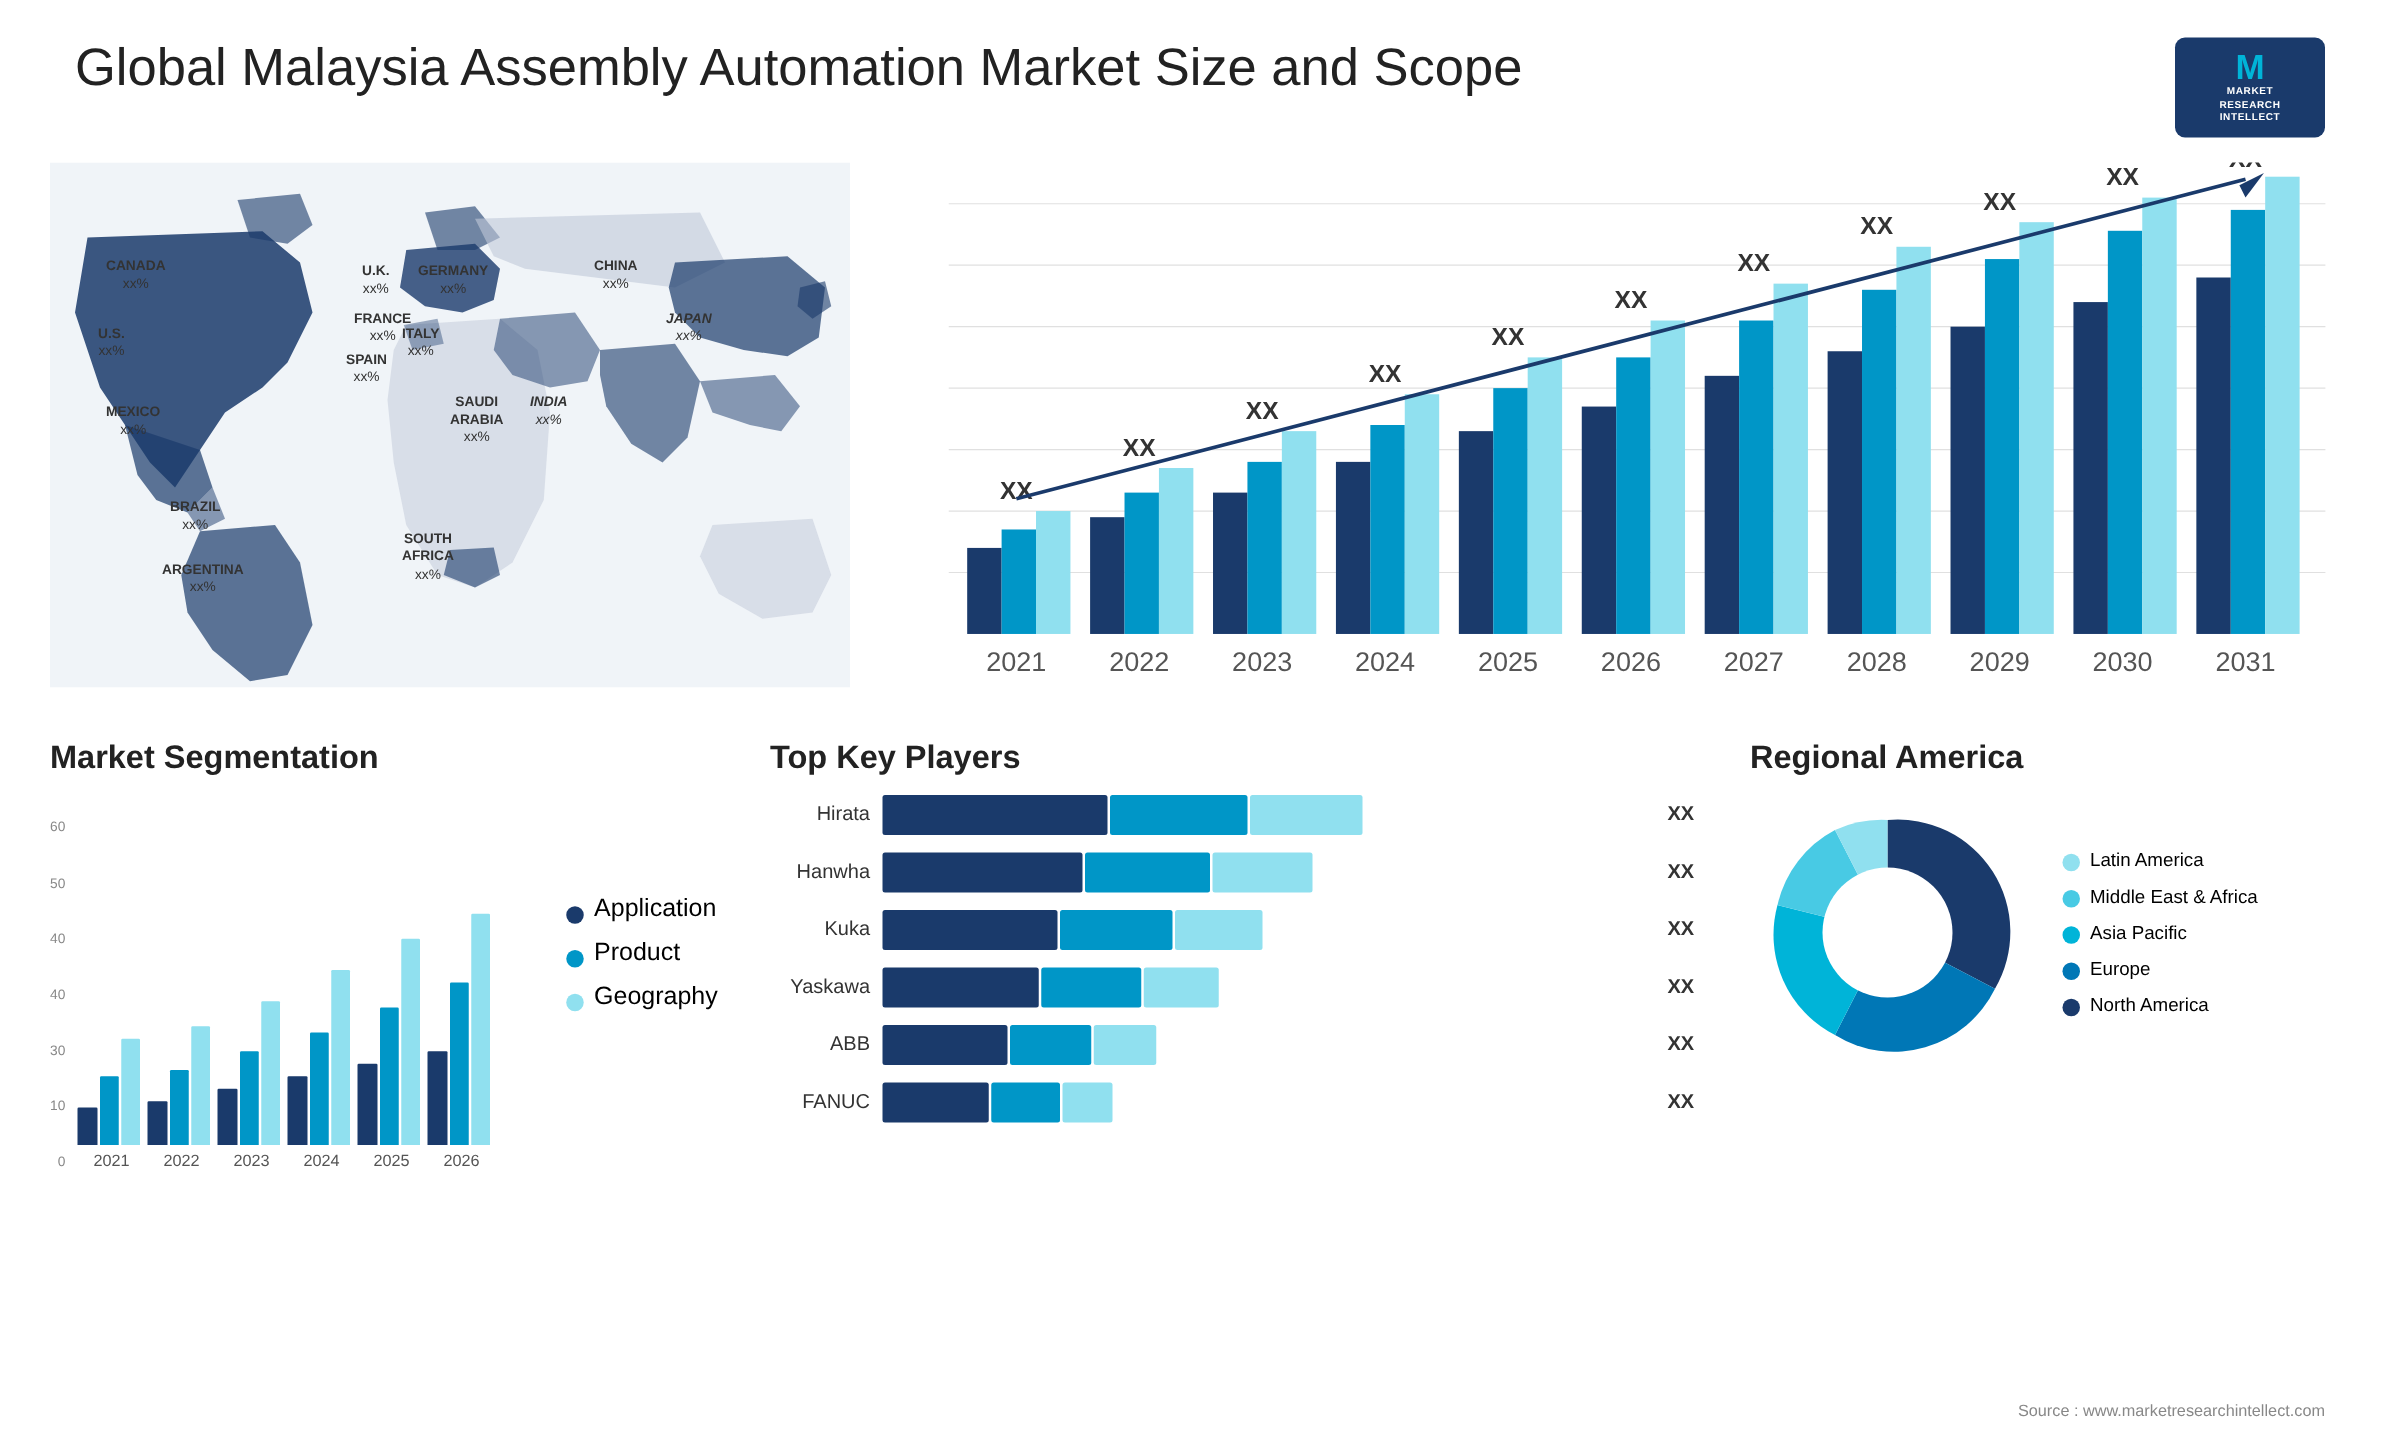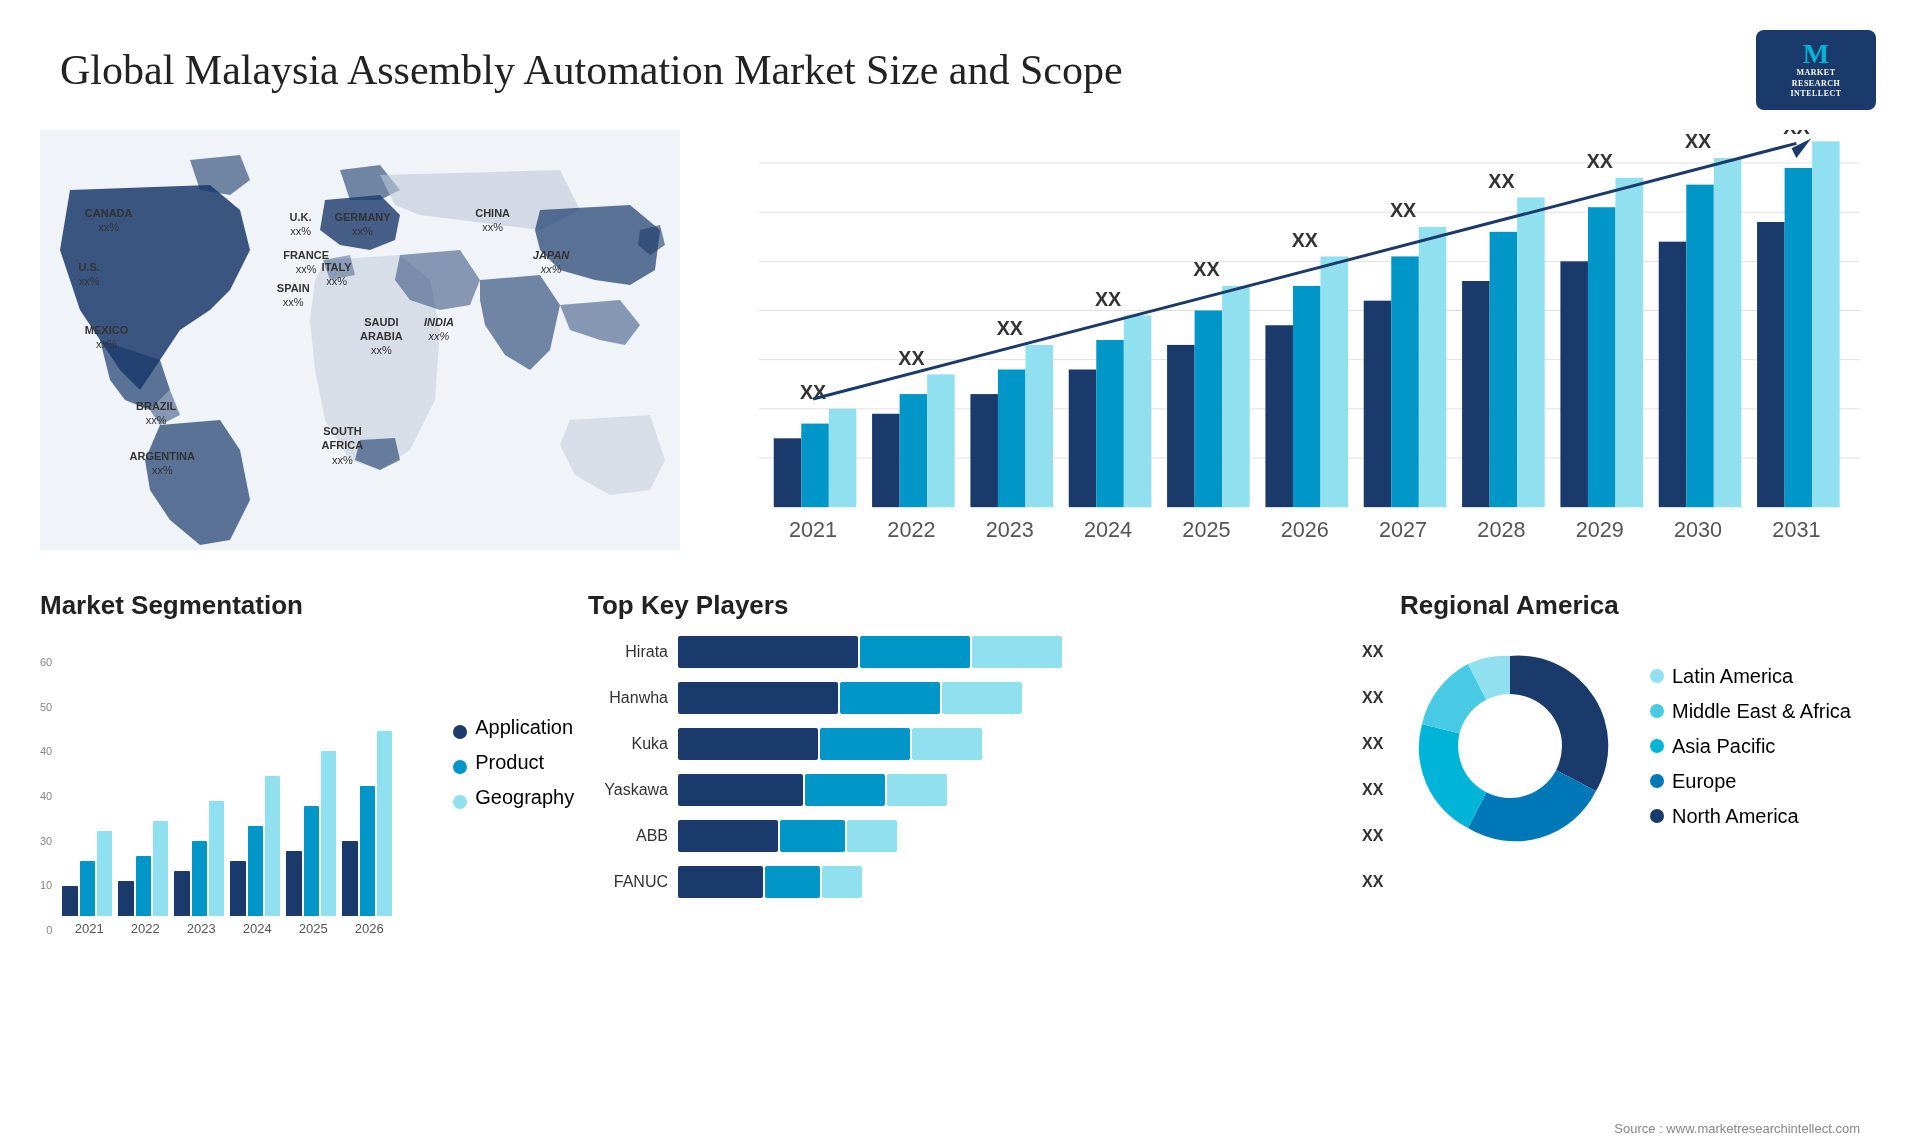--- a/index.html
+++ b/index.html
@@ -9,23 +9,22 @@
       background: #fff;
       font-family: Arial, sans-serif;
       overflow: hidden;
       position: relative;
     }
 
     
     .header {
       display: flex;
       justify-content: space-between;
-      align-items: center;
-      padding: 30px 44px 20px 60px;
-      font-family: Liberation Serif, serif;
+      align-items: flex-start;
+      padding: 30px 60px 20px 60px;
     }
     .title {
       font-size: 42px;
       font-weight: 400;
       color: #222;
     }
     .logo-area {
       display: flex;
       align-items: center;
       gap: 10px;
@@ -65,21 +64,21 @@
     }
 
     .top-row {
       display: flex;
       gap: 20px;
       height: 430px;
     }
 
     .bottom-row {
       display: flex;
-      gap: 8px;
+      gap: 36px;
       height: 420px;
     }
 
     
     .map-section {
       width: 640px;
       position: relative;
     }
 
     .map-container {
@@ -217,23 +216,23 @@
     }
 
     .regional-legend {
       display: flex;
       flex-direction: column;
       gap: 12px;
     }
 
     .reg-legend-item {
       display: flex;
-      align-items: center;
+      align-items: flex-end;
       gap: 8px;
-      font-size: 20px;
+      font-size: 15px;
     }
 
     .reg-legend-dot {
       width: 14px;
       height: 14px;
       border-radius: 50%;
     }
 
     .source-text {
       position: absolute;

